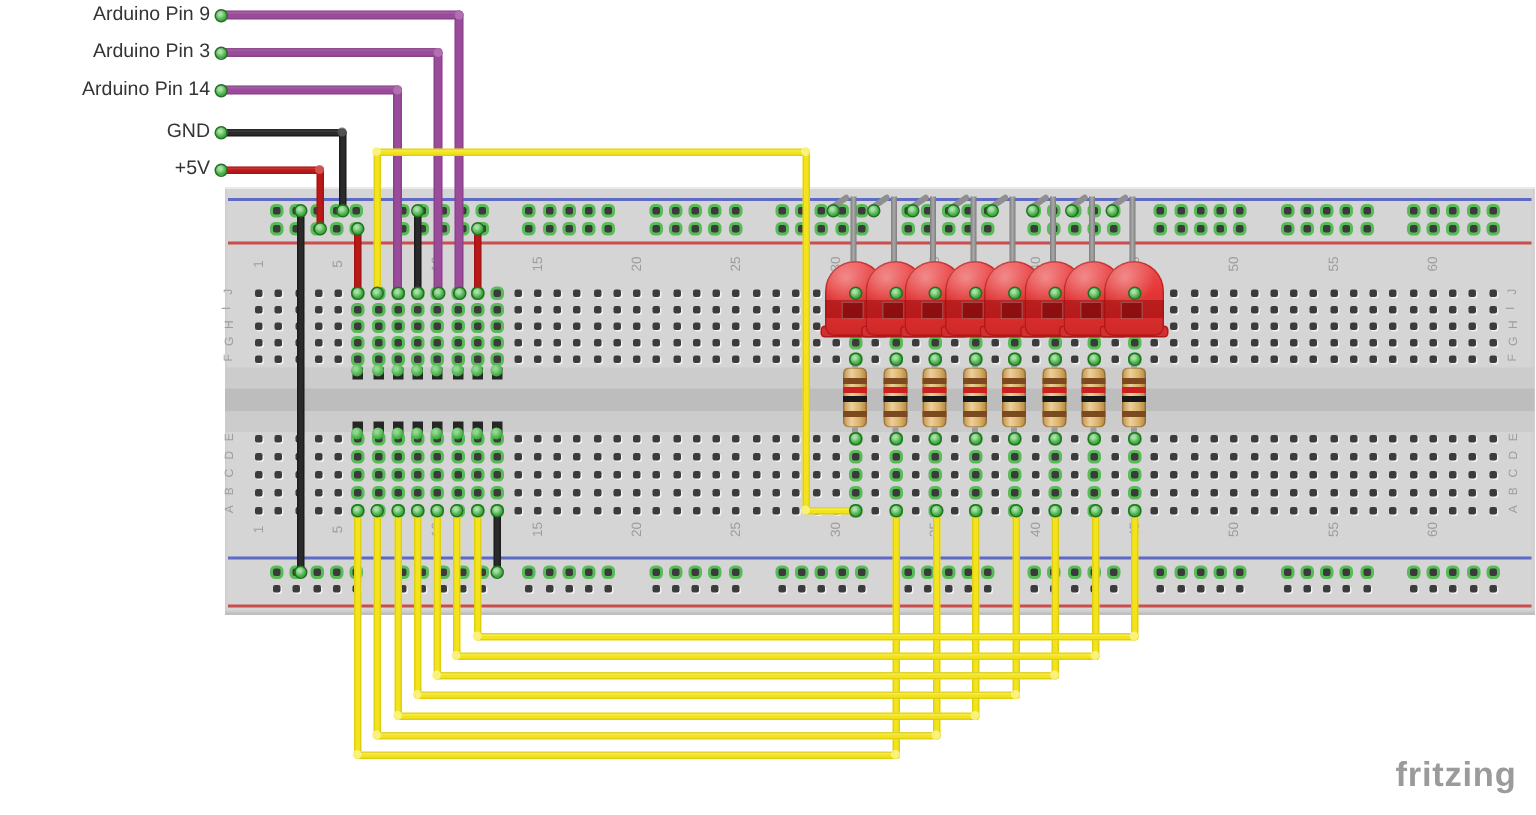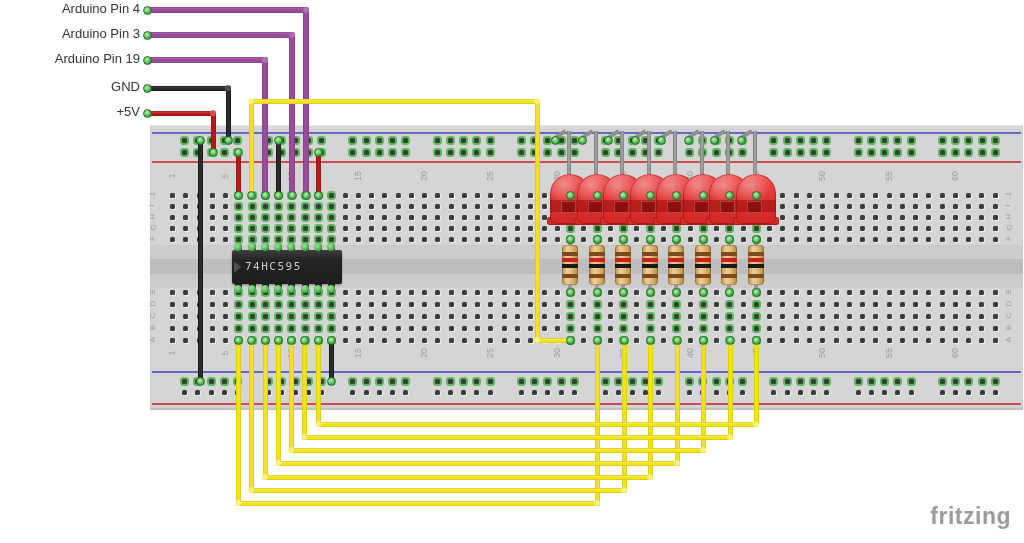--- a/index.html
+++ b/index.html
@@ -1054,24 +1054,20 @@
         <div class="ic-pin" style="left: 46px; top: 3px;"></div>
         <div class="ic-pin" style="left: 46px; top: 39px;"></div>
         <div class="ic-pin" style="left: 59px; top: 3px;"></div>
         <div class="ic-pin" style="left: 59px; top: 39px;"></div>
         <div class="ic-pin" style="left: 73px; top: 3px;"></div>
         <div class="ic-pin" style="left: 73px; top: 39px;"></div>
         <div class="ic-pin" style="left: 86px; top: 3px;"></div>
         <div class="ic-pin" style="left: 86px; top: 39px;"></div>
         <div class="ic-pin" style="left: 99px; top: 3px;"></div>
         <div class="ic-pin" style="left: 99px; top: 39px;"></div>
-        <div class="ic-body" style="left: 3px; top: 8px; width: 110px; height: 34px;">
-          <div class="ic-notch"></div>
-          <span class="ic-label">74HC595</span>
-        </div>
       </div>
       <div class="res" style="left: 562px; top: 235px;">
         <div class="res-lead" style="top: 2px; height: 10px;"></div>
         <div class="res-lead" style="top: 48px; height: 10px;"></div>
         <div class="res-body" style="top: 10px;">
           <div class="res-band" style="top: 7px; background: rgb(125, 74, 31);"></div>
           <div class="res-band" style="top: 13px; background: rgb(204, 32, 32);"></div>
           <div class="res-band" style="top: 19px; background: rgb(25, 25, 25);"></div>
           <div class="res-band" style="top: 29px; background: rgb(125, 74, 31);"></div>
         </div>
@@ -1299,20 +1295,20 @@
       <div class="pdot" style="left: 287px; top: 243px;"></div>
       <div class="pdot" style="left: 287px; top: 285px;"></div>
       <div class="pdot" style="left: 301px; top: 243px;"></div>
       <div class="pdot" style="left: 301px; top: 285px;"></div>
       <div class="pdot" style="left: 314px; top: 243px;"></div>
       <div class="pdot" style="left: 314px; top: 285px;"></div>
       <div class="pdot" style="left: 327px; top: 243px;"></div>
       <div class="pdot" style="left: 327px; top: 285px;"></div>
     </div>
   <div id="labels">
-      <div class="lbl" style="top: 1px;">Arduino Pin 4</div>
+      <div class="lbl" style="top: 1px;">Arduino Pin 9</div>
       <div class="lbl" style="top: 26px;">Arduino Pin 3</div>
-      <div class="lbl" style="top: 51px;">Arduino Pin 19</div>
+      <div class="lbl" style="top: 51px;">Arduino Pin 14</div>
       <div class="lbl" style="top: 79px;">GND</div>
       <div class="lbl" style="top: 104px;">+5V</div>
     </div>
   <div class="logo">fritzing</div>
 </div>
 
 </body></html>

